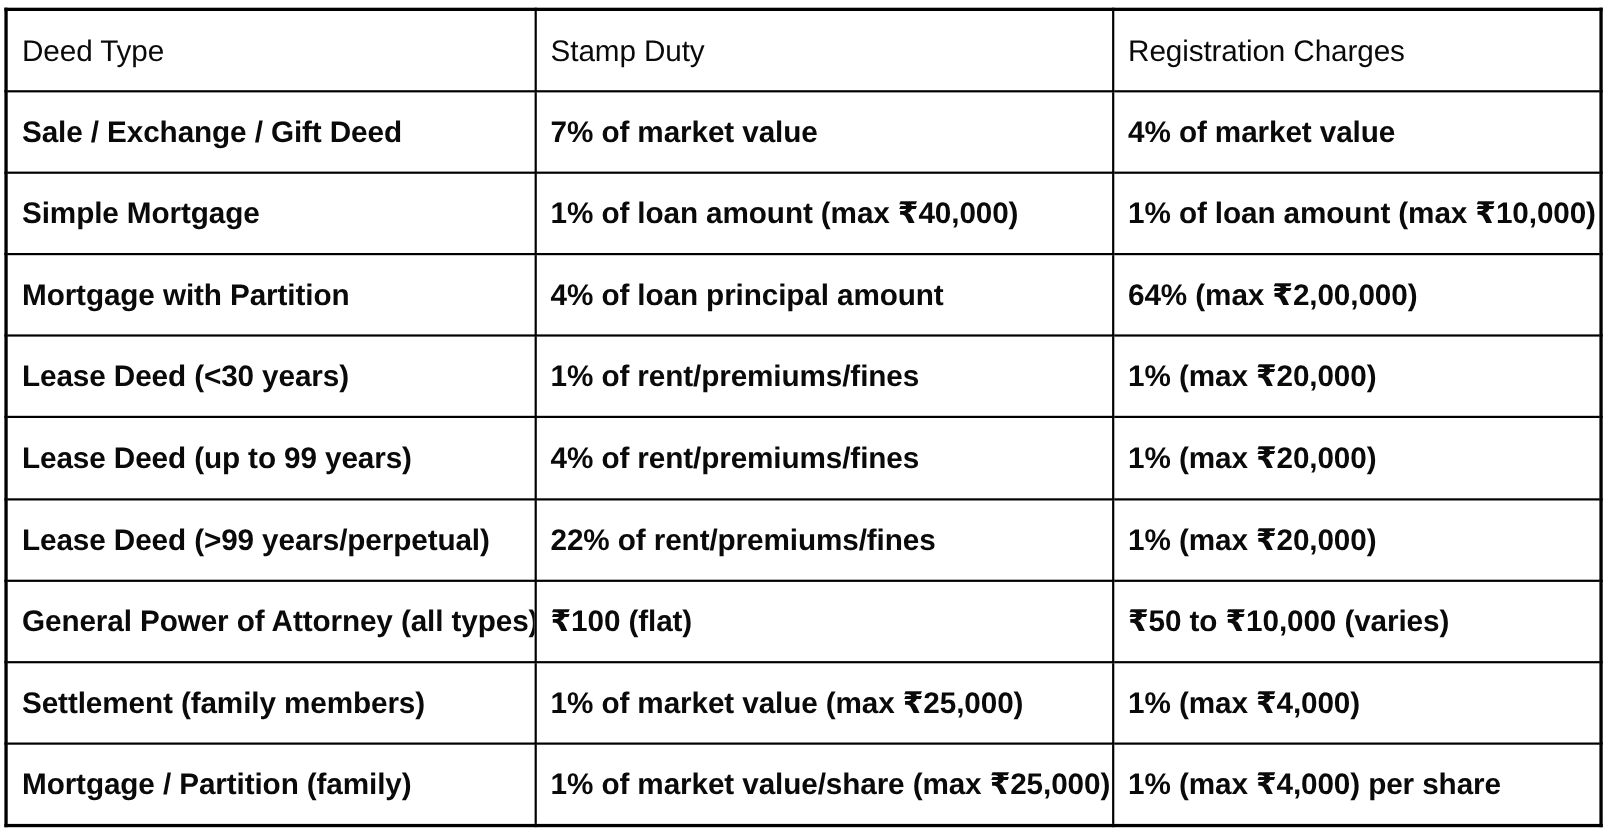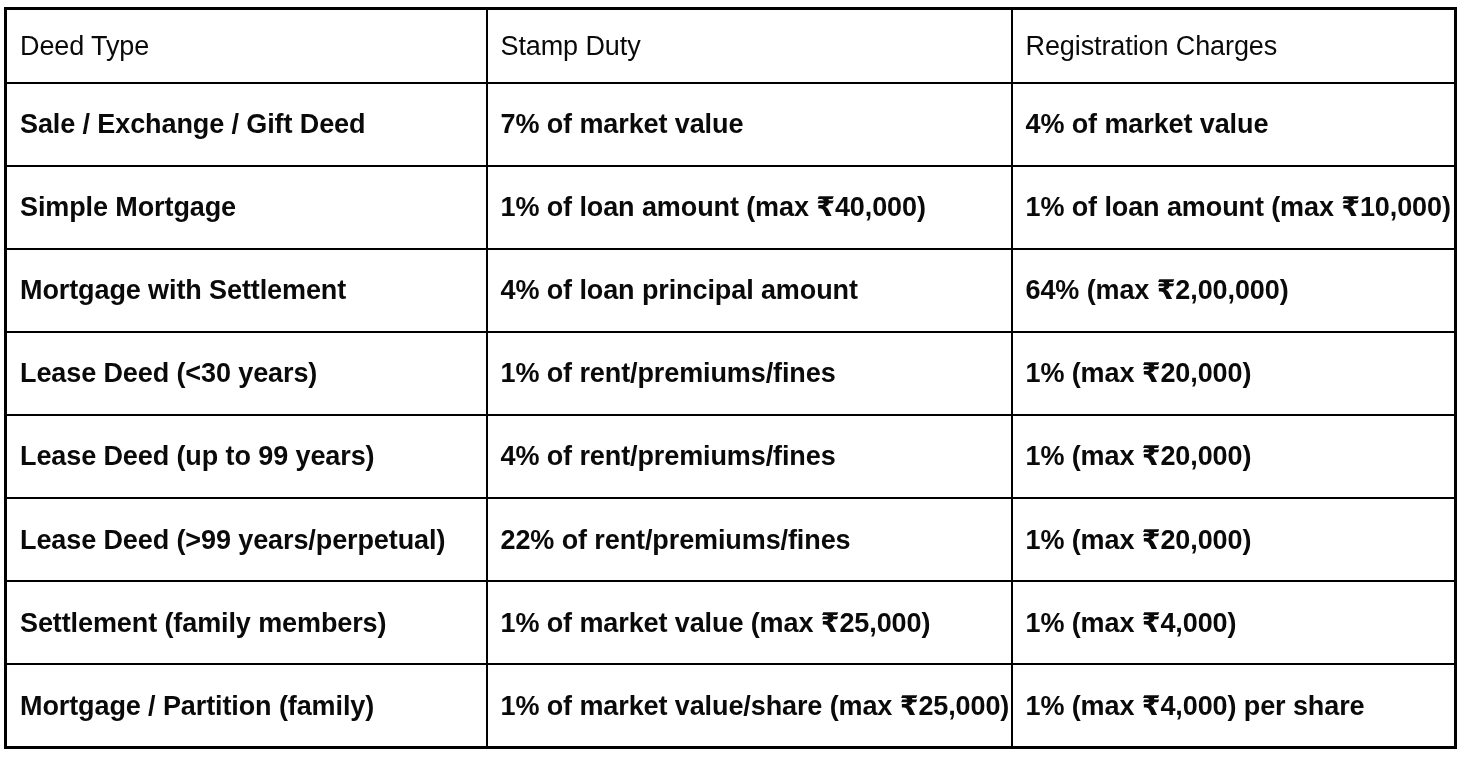--- a/index.html
+++ b/index.html
@@ -89,40 +89,45 @@
           <td>Sale / Exchange / Gift Deed</td>
           <td>7% of market value</td>
           <td>4% of market value</td>
         </tr>
         <tr>
           <td>Simple Mortgage</td>
           <td>1% of loan amount (max ₹40,000)</td>
           <td>1% of loan amount (max ₹10,000)</td>
         </tr>
         <tr>
-          <td>Mortgage with Settlement</td>
+          <td>Mortgage with Partition</td>
           <td>4% of loan principal amount</td>
           <td>64% (max ₹2,00,000)</td>
         </tr>
         <tr>
           <td>Lease Deed (&lt;30 years)</td>
           <td>1% of rent/premiums/fines</td>
           <td>1% (max ₹20,000)</td>
         </tr>
         <tr>
           <td>Lease Deed (up to 99 years)</td>
           <td>4% of rent/premiums/fines</td>
           <td>1% (max ₹20,000)</td>
         </tr>
         <tr>
           <td>Lease Deed (&gt;99 years/perpetual)</td>
           <td>22% of rent/premiums/fines</td>
           <td>1% (max ₹20,000)</td>
         </tr>
         <tr>
+          <td>General Power of Attorney (all types)</td>
+          <td>₹100 (flat)</td>
+          <td>₹50 to ₹10,000 (varies)</td>
+        </tr>
+        <tr>
           <td>Settlement (family members)</td>
           <td>1% of market value (max ₹25,000)</td>
           <td>1% (max ₹4,000)</td>
         </tr>
         <tr>
           <td>Mortgage / Partition (family)</td>
           <td>1% of market value/share (max ₹25,000)</td>
           <td>1% (max ₹4,000) per share</td>
         </tr>
       </tbody>

